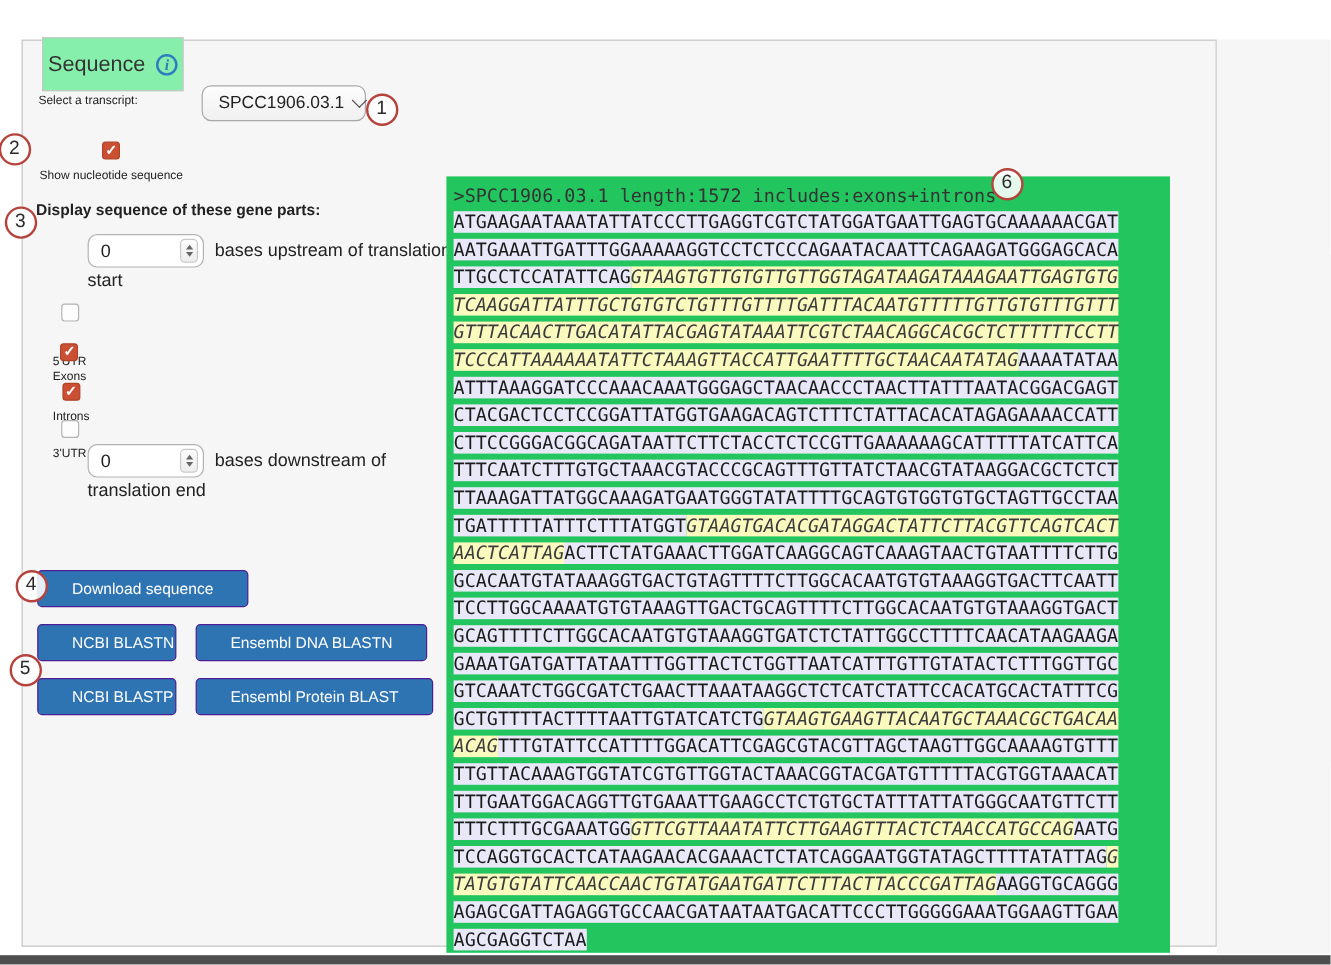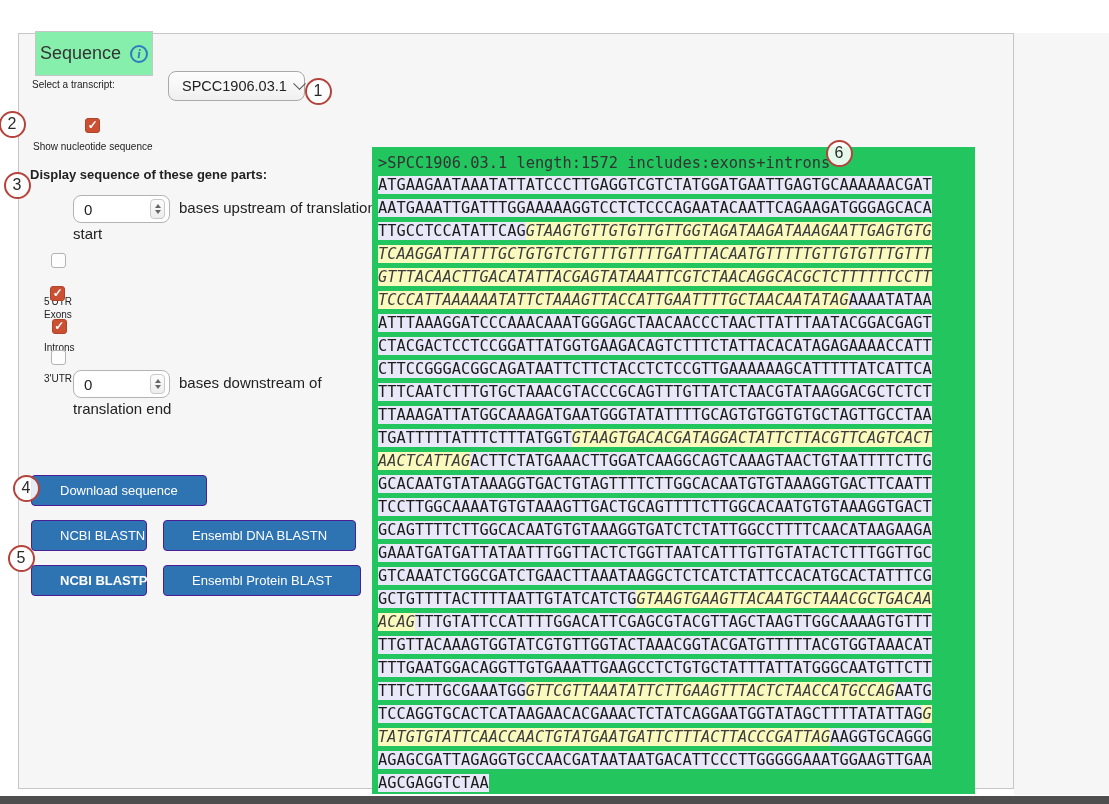--- a/index.html
+++ b/index.html
@@ -136,21 +136,21 @@
   <div class="numwrap" style="left:38px;top:370px;">
     <span class="numbox"><input value="0" style=""><span class="spinner">
           <i class="up"></i>
           <i class="dn"></i>
         </span></span><span>bases downstream of translation end</span>
   </div>
 
   <button class="btn" style="left:31px;top:475px;">Download sequence</button>
   <button class="btn" style="left:31px;top:520px;width:116px;">NCBI BLASTN</button>
   <button class="btn" style="left:163px;top:520px;">Ensembl DNA BLASTN</button>
-  <button class="btn" style="left:31px;top:565px;width:116px;font-weight:bold;">NCBI BLASTP</button>
+  <button class="btn" style="left:31px;top:565px;width:116px;">NCBI BLASTP</button>
   <button class="btn" style="left:163px;top:565px;">Ensembl Protein BLAST</button>
 
   <div class="seq-panel">
     <div class="seq-header">&gt;SPCC1906.03.1 length:1572 includes:exons+introns</div>
     <div class="seq-text"><span class="exon">ATGAAGAATAAATATTATCCCTTGAGGTCGTCTATGGATGAATTGAGTGCAAAAAACGATAATGAAATTGATTTGGAAAAAGGTCCTCTCCCAGAATACAATTCAGAAGATGGGAGCACATTGCCTCCATATTCAG</span><span class="intron">GTAAGTGTTGTGTTGTTGGTAGATAAGATAAAGAATTGAGTGTGTCAAGGATTATTTGCTGTGTCTGTTTGTTTTGATTTACAATGTTTTTGTTGTGTTTGTTTGTTTACAACTTGACATATTACGAGTATAAATTCGTCTAACAGGCACGCTCTTTTTTCCTTTCCCATTAAAAAATATTCTAAAGTTACCATTGAATTTTGCTAACAATATAG</span><span class="exon">AAAATATAAATTTAAAGGATCCCAAACAAATGGGAGCTAACAACCCTAACTTATTTAATACGGACGAGTCTACGACTCCTCCGGATTATGGTGAAGACAGTCTTTCTATTACACATAGAGAAAACCATTCTTCCGGGACGGCAGATAATTCTTCTACCTCTCCGTTGAAAAAAGCATTTTTATCATTCATTTCAATCTTTGTGCTAAACGTACCCGCAGTTTGTTATCTAACGTATAAGGACGCTCTCTTTAAAGATTATGGCAAAGATGAATGGGTATATTTTGCAGTGTGGTGTGCTAGTTGCCTAATGATTTTTATTTCTTTATGGT</span><span class="intron">GTAAGTGACACGATAGGACTATTCTTACGTTCAGTCACTAACTCATTAG</span><span class="exon">ACTTCTATGAAACTTGGATCAAGGCAGTCAAAGTAACTGTAATTTTCTTGGCACAATGTATAAAGGTGACTGTAGTTTTCTTGGCACAATGTGTAAAGGTGACTTCAATTTCCTTGGCAAAATGTGTAAAGTTGACTGCAGTTTTCTTGGCACAATGTGTAAAGGTGACTGCAGTTTTCTTGGCACAATGTGTAAAGGTGATCTCTATTGGCCTTTTCAACATAAGAAGAGAAATGATGATTATAATTTGGTTACTCTGGTTAATCATTTGTTGTATACTCTTTGGTTGCGTCAAATCTGGCGATCTGAACTTAAATAAGGCTCTCATCTATTCCACATGCACTATTTCGGCTGTTTTACTTTTAATTGTATCATCTG</span><span class="intron">GTAAGTGAAGTTACAATGCTAAACGCTGACAAACAG</span><span class="exon">TTTGTATTCCATTTTGGACATTCGAGCGTACGTTAGCTAAGTTGGCAAAAGTGTTTTTGTTACAAAGTGGTATCGTGTTGGTACTAAACGGTACGATGTTTTTACGTGGTAAACATTTTGAATGGACAGGTTGTGAAATTGAAGCCTCTGTGCTATTTATTATGGGCAATGTTCTTTTTCTTTGCGAAATGG</span><span class="intron">GTTCGTTAAATATTCTTGAAGTTTACTCTAACCATGCCAG</span><span class="exon">AATGTCCAGGTGCACTCATAAGAACACGAAACTCTATCAGGAATGGTATAGCTTTTATATTAG</span><span class="intron">GTATGTGTATTCAACCAACTGTATGAATGATTCTTTACTTACCCGATTAG</span><span class="exon">AAGGTGCAGGGAGAGCGATTAGAGGTGCCAACGATAATAATGACATTCCCTTGGGGGAAATGGAAGTTGAAAGCGAGGTCTAA</span></div>
   </div>
 
   <div id="ann-layer">
       <div class="ann" style="left: 304.5px; top: 77.5px;">1</div>
       <div class="ann" style="left: -1.5px; top: 110.5px;">2</div>

